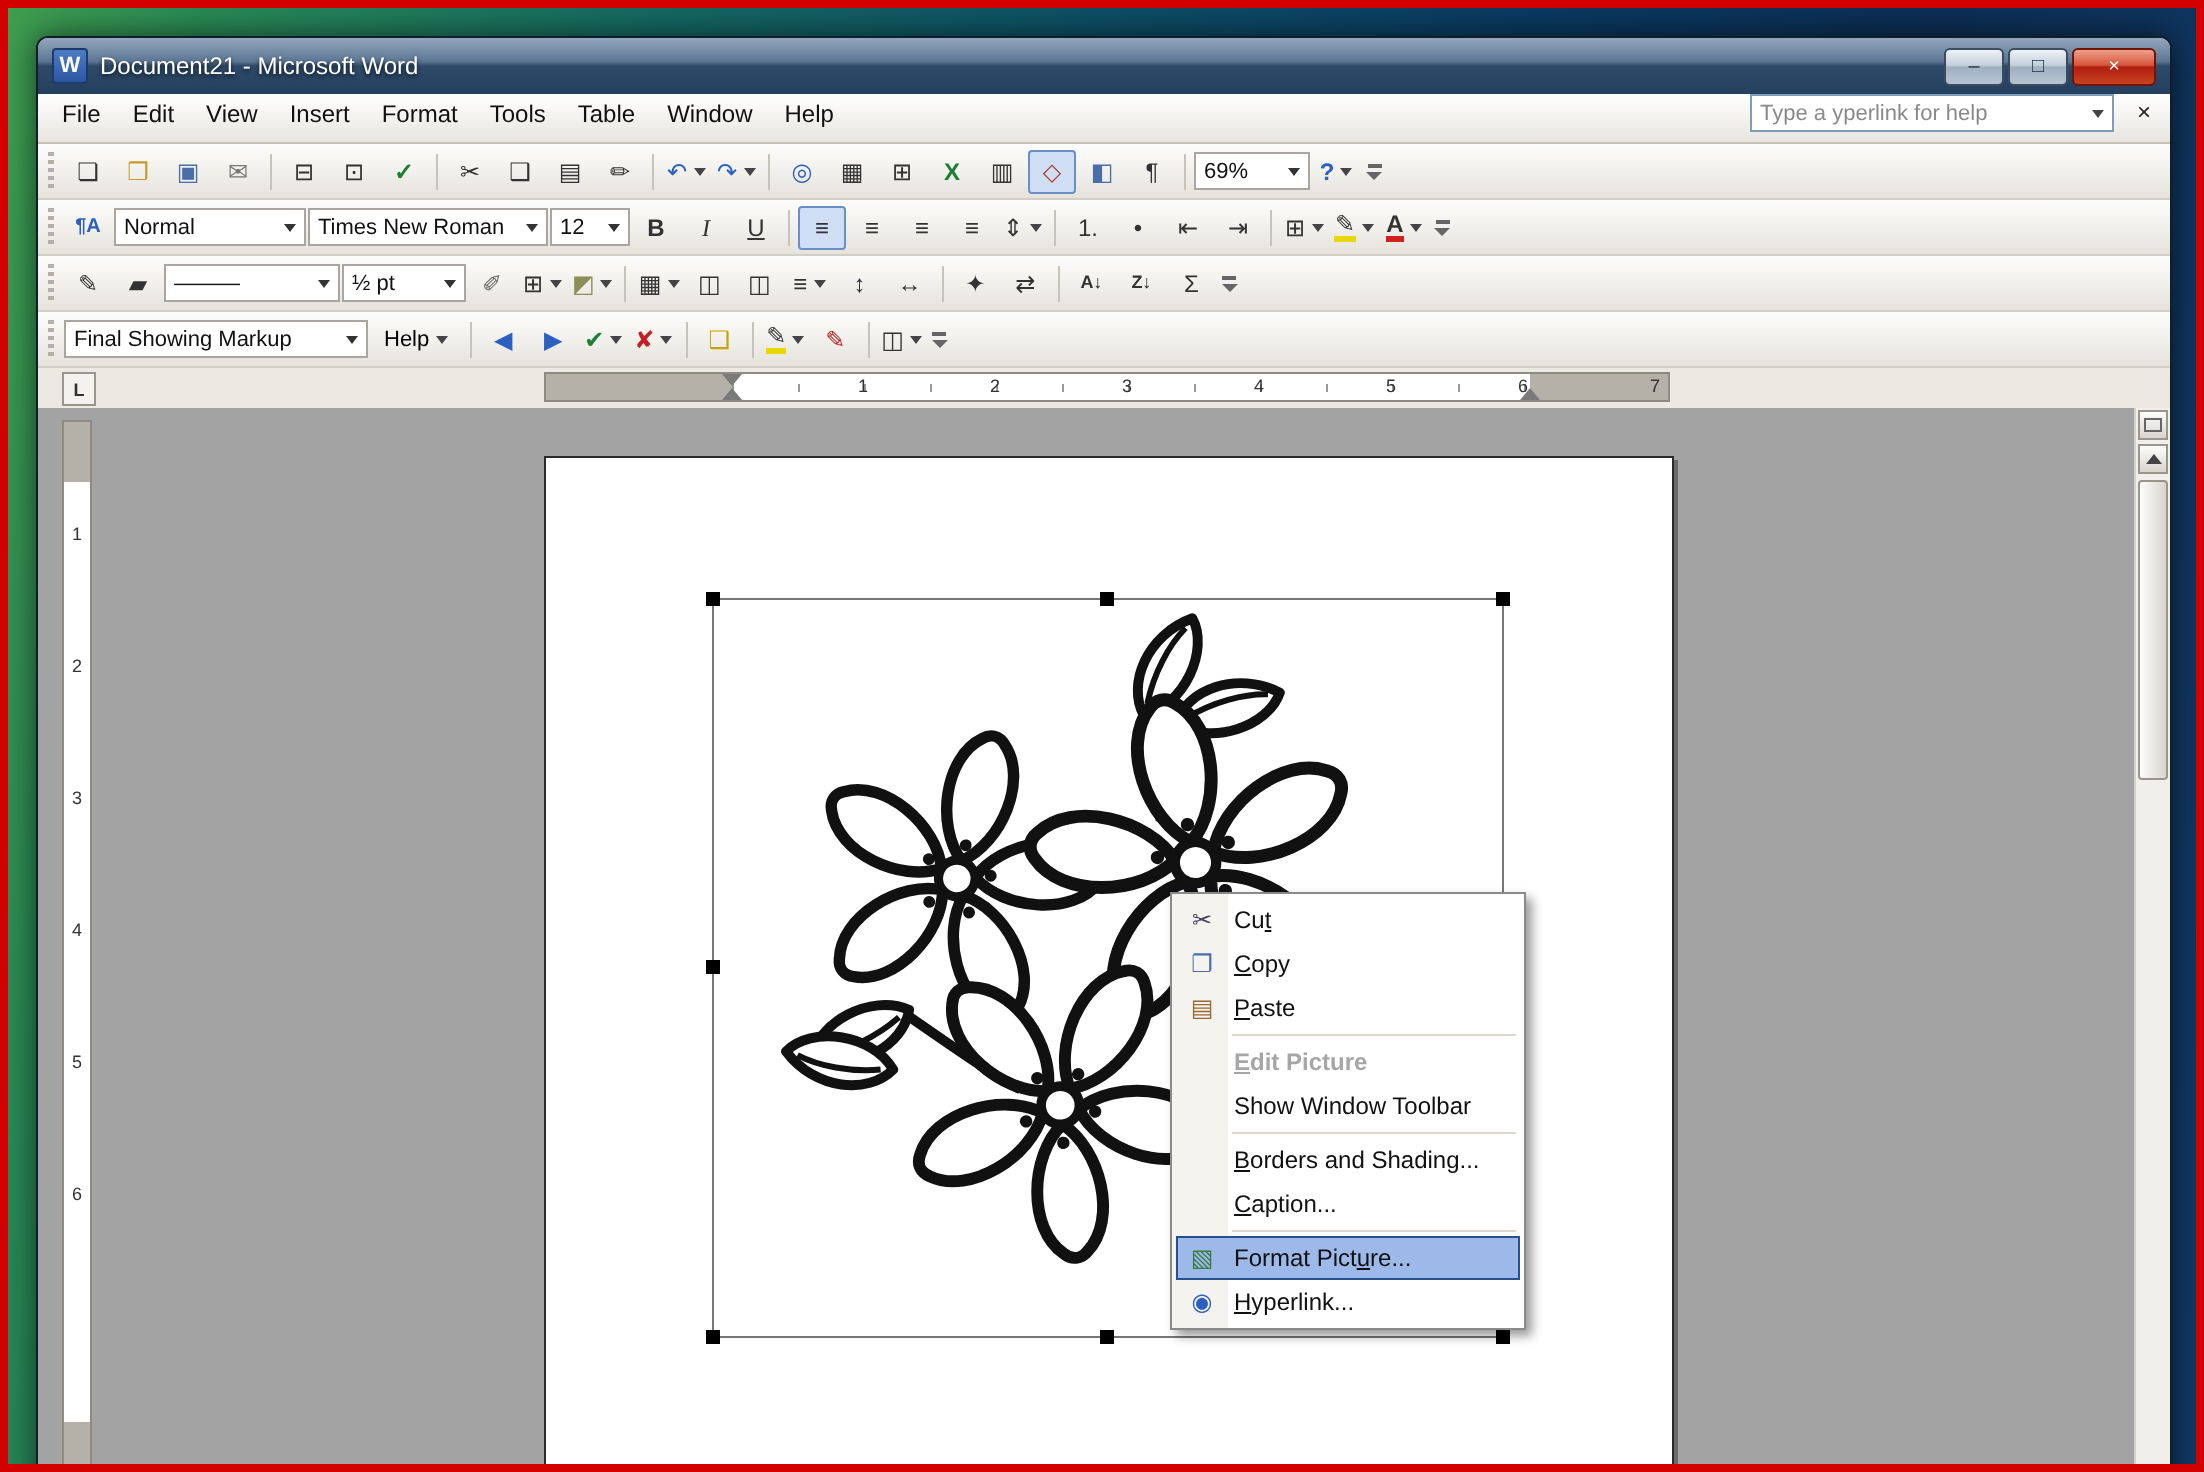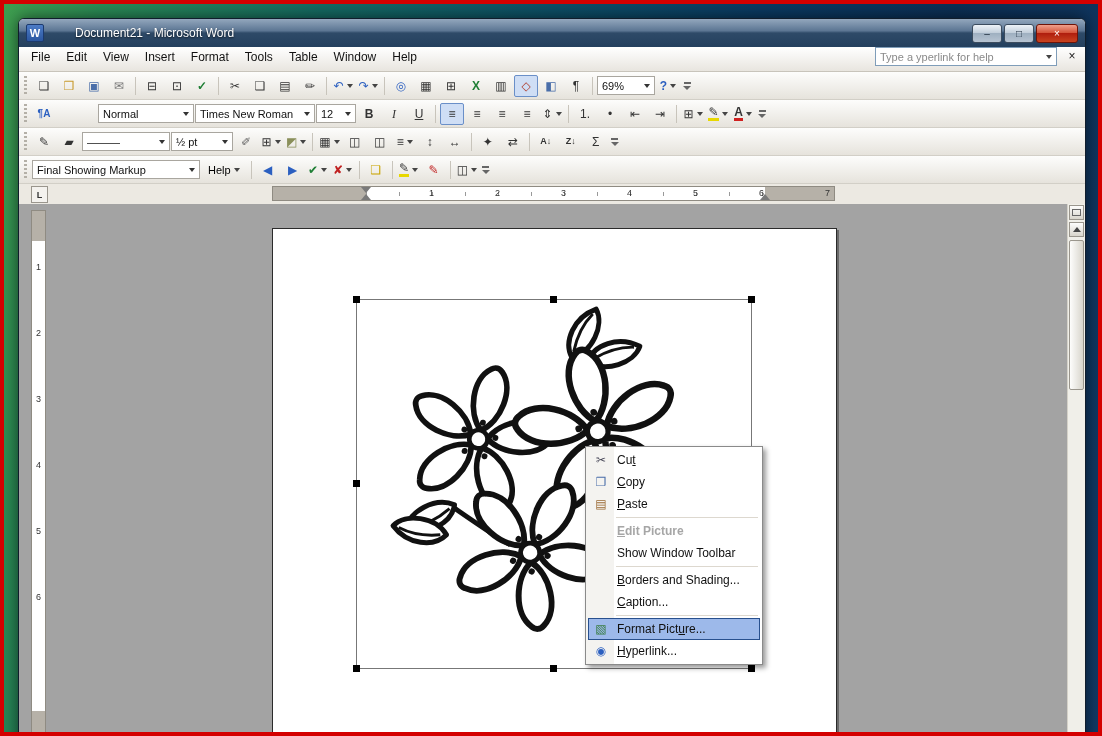--- a/index.html
+++ b/index.html
@@ -8,21 +8,21 @@
   .desktop{position:absolute;inset:0;
     background:linear-gradient(100deg,#3f9e4f 0%,#2a8a55 8%,#156a62 26%,#0d4f66 45%,#0a3a62 62%,#0c2f55 78%,#123a66 100%);}
   .window{position:absolute;left:14px;top:14px;width:1066px;height:744px;display:flex;flex-direction:column;
     background:#ece9e2;border:1px solid #101d2c;border-radius:6px 6px 0 0;box-shadow:0 0 16px rgba(0,0,0,.6);}
   
   .titlebar{height:28px;flex:0 0 28px;display:flex;align-items:center;gap:6px;padding:0 7px;
     border-radius:5px 5px 0 0;
     background:linear-gradient(#93a7bd,#5c7693 42%,#2e4a68 50%,#24405e 100%);}
   .app-icon{width:16px;height:16px;background:linear-gradient(#4d7cc6,#2b57a0);color:#fff;font-size:11px;font-weight:bold;
     display:flex;align-items:center;justify-content:center;border-radius:2px;border:1px solid #1c3a6e;}
-  .title-text{flex:1;color:#fff;font-size:12px;text-shadow:0 1px 2px rgba(0,0,0,.7);margin-left:25px;}
+  .title-text{flex:1;color:#fff;font-size:12px;text-shadow:0 1px 2px rgba(0,0,0,.7);}
   .win-btns{display:flex;gap:2px;}
   .win-btn{height:17px;border-radius:3px;display:flex;align-items:center;justify-content:center;
     font-size:10px;color:#1d2c3c;border:1px solid #3c4c5e;
     background:linear-gradient(#eef3f8,#c3cfdb 45%,#9fb0c1 50%,#b7c4d2);}
   .win-btn.min,.win-btn.max{width:28px;}
   .win-btn.close{width:40px;color:#fff;border-color:#6e1408;
     background:linear-gradient(#f0a08c,#d4553b 45%,#b01e0e 50%,#c8431f);}
   
   .menubar{height:24px;flex:0 0 24px;display:flex;align-items:flex-start;padding:0 4px;
     background:linear-gradient(#ffffff,#e8e5df);border-bottom:1px solid #c8c4bb;}
@@ -45,22 +45,22 @@
   .tbi.sep{min-width:1px;width:1px;height:18px;padding:0;margin:0 3px;background:#c8c4bb;border:none;border-radius:0;}
   .dd{display:none;width:0;height:0;border-left:3px solid transparent;border-right:3px solid transparent;
     border-top:4px solid #444;margin-left:3px;}
   .tbi.dropdown .dd{display:inline-block;}
   .tbo{width:12px;height:20px;display:inline-flex;flex-direction:column;align-items:center;justify-content:center;gap:2px;}
   .tbo::before{content:"";width:7px;height:2px;background:#666;}
   .tbo::after{content:"";width:0;height:0;border-left:4px solid transparent;border-right:4px solid transparent;border-top:4px solid #666;}
   .combo{height:19px;box-sizing:border-box;border:1px solid #a9a69f;background:#fff;display:inline-flex;
     align-items:center;font-size:11px;color:#111;padding:0 4px;gap:3px;}
   .combo .dd{display:inline-block;margin-left:auto;border-top-color:#333;}
-  .combo.style{width:96px;margin-left:41px;} .combo.font{width:120px;} .combo.size{width:40px;} .combo.zoom{width:58px;}
-  .combo.linestyle{width:88px;} .combo.lineweight{width:62px;} .combo.displaymode{width:168px;}
+  .combo.style{width:96px;} .combo.font{width:120px;} .combo.size{width:40px;} .combo.zoom{width:58px;}
+  .combo.linestyle{width:88px;} .combo.lineweight{width:62px;} .combo.displaymode{width:152px;}
   .show-btn{height:20px;display:inline-flex;align-items:center;font-size:11px;padding:0 6px;border:1px solid transparent;border-radius:2px;}
   
   [data-name="open-icon"]{color:#c89a2e;}
   [data-name="save-icon"]{color:#4a6ea9;}
   [data-name="email-icon"]{color:#777;}
   [data-name="spelling-and-grammar-icon"]{color:#1e7e34;font-weight:bold;}
   [data-name="undo-icon"],[data-name="redo-icon"],[data-name="insert-hyperlink-icon"],
   [data-name="previous-change-icon"],[data-name="next-change-icon"]{color:#2b5fc0;}
   [data-name="insert-excel-worksheet-icon"]{color:#1e7e34;font-weight:bold;}
   [data-name="drawing-icon"]{color:#b04030;}

